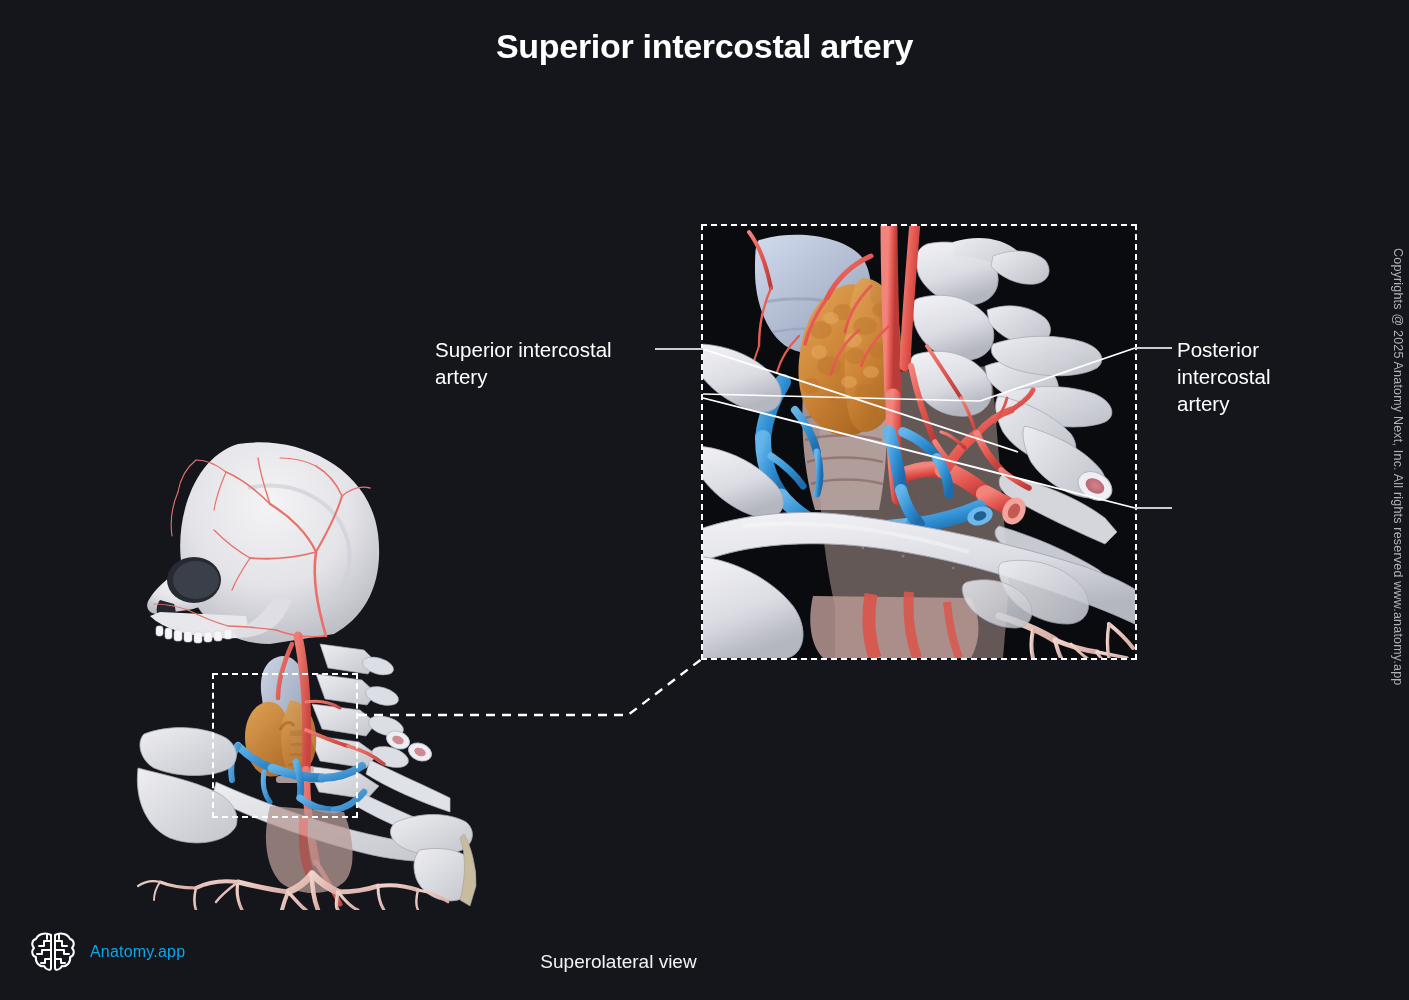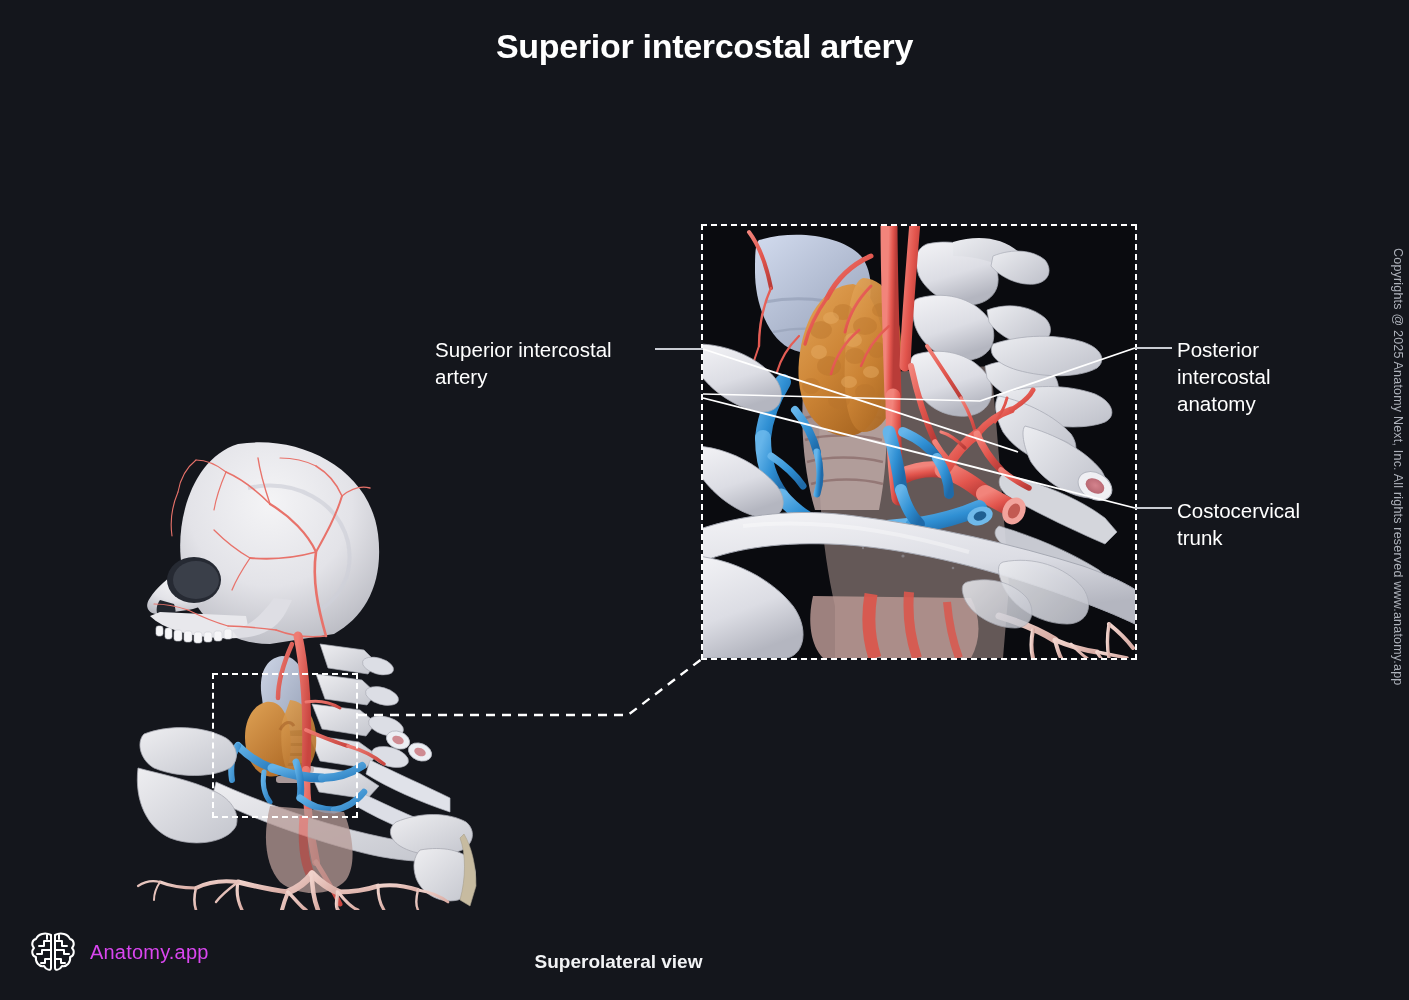--- a/index.html
+++ b/index.html
@@ -32,33 +32,33 @@
 
   
   #view-caption {
     position: absolute;
     top: 951px;
     left: 0;
     width: 1237px;
     text-align: center;
     color: #f2f3f5;
     font-size: 19px;
-    font-weight: bold;
+    font-weight: normal;
   }
   #brand {
     position: absolute;
     left: 30px;
     top: 930px;
     display: flex;
     align-items: center;
     gap: 14px;
   }
   #brand-name {
-    color: #d946ef;
-    font-size: 20px;
+    color: #0ea5e9;
+    font-size: 16px;
     letter-spacing: 0.2px;
   }
 
   
   #copyright {
     position: absolute;
     right: 4px;
     top: 248px;
     color: #aeb2bb;
     font-size: 12.5px;
@@ -624,24 +624,22 @@
       <line x1="1172" y1="508" x2="1135" y2="508" stroke="#c9ccd3" stroke-width="1.8"></line>
       <line x1="1135" y1="508" x2="703" y2="398" stroke="#ffffff" stroke-width="1.8"></line>
     </g>
   </svg>
 
   <div class="label" id="label-superior-intercostal">Superior intercostal
 artery</div>
 
   <div class="label" id="label-posterior-intercostal">Posterior
 intercostal
-anatomy</div>
-
-  <div class="label" id="label-costocervical">Costocervical
-trunk</div>
+artery</div>
+
 
   <div id="copyright">Copyrights @ 2025 Anatomy Next, Inc. All rights reserved www.anatomy.app</div>
 
   <div id="view-caption">Superolateral view</div>
 
   <div id="brand">
     <span>
       <svg width="46" height="44" viewBox="0 0 46 44">
         <g fill="none" stroke="#ffffff" stroke-width="2" stroke-linecap="round" stroke-linejoin="round">
 

